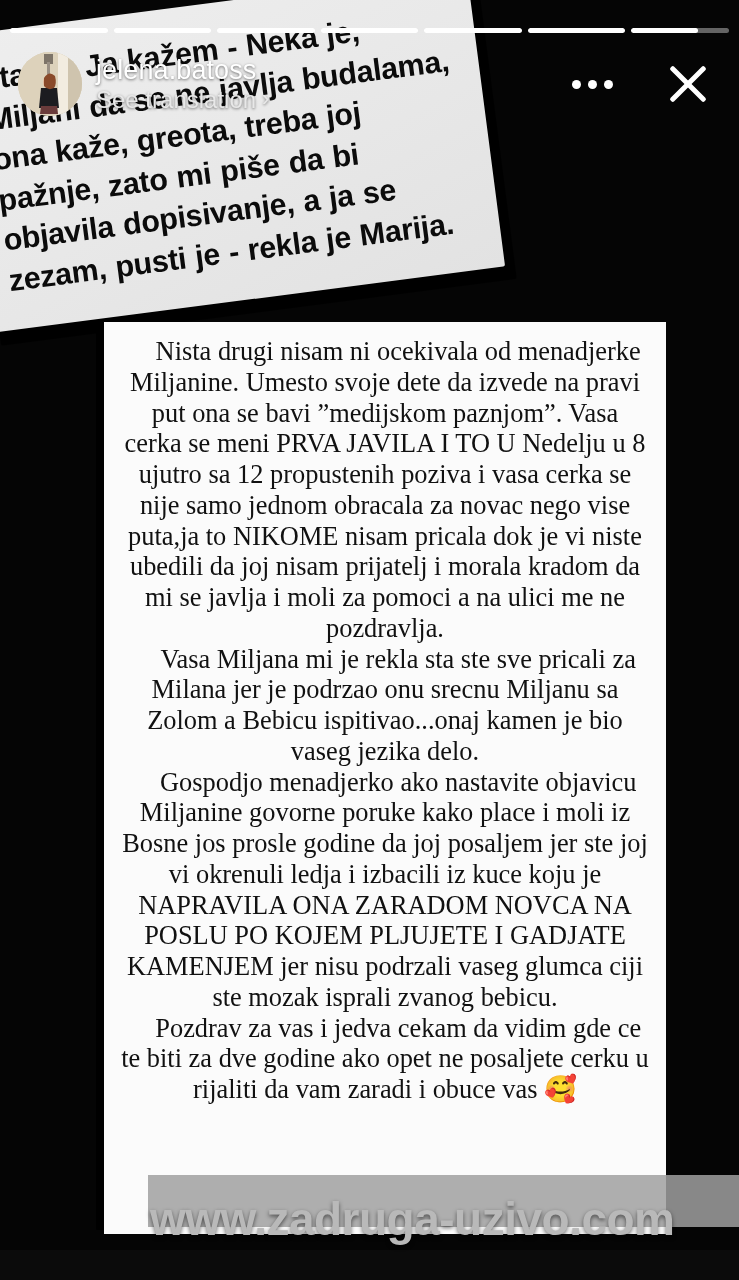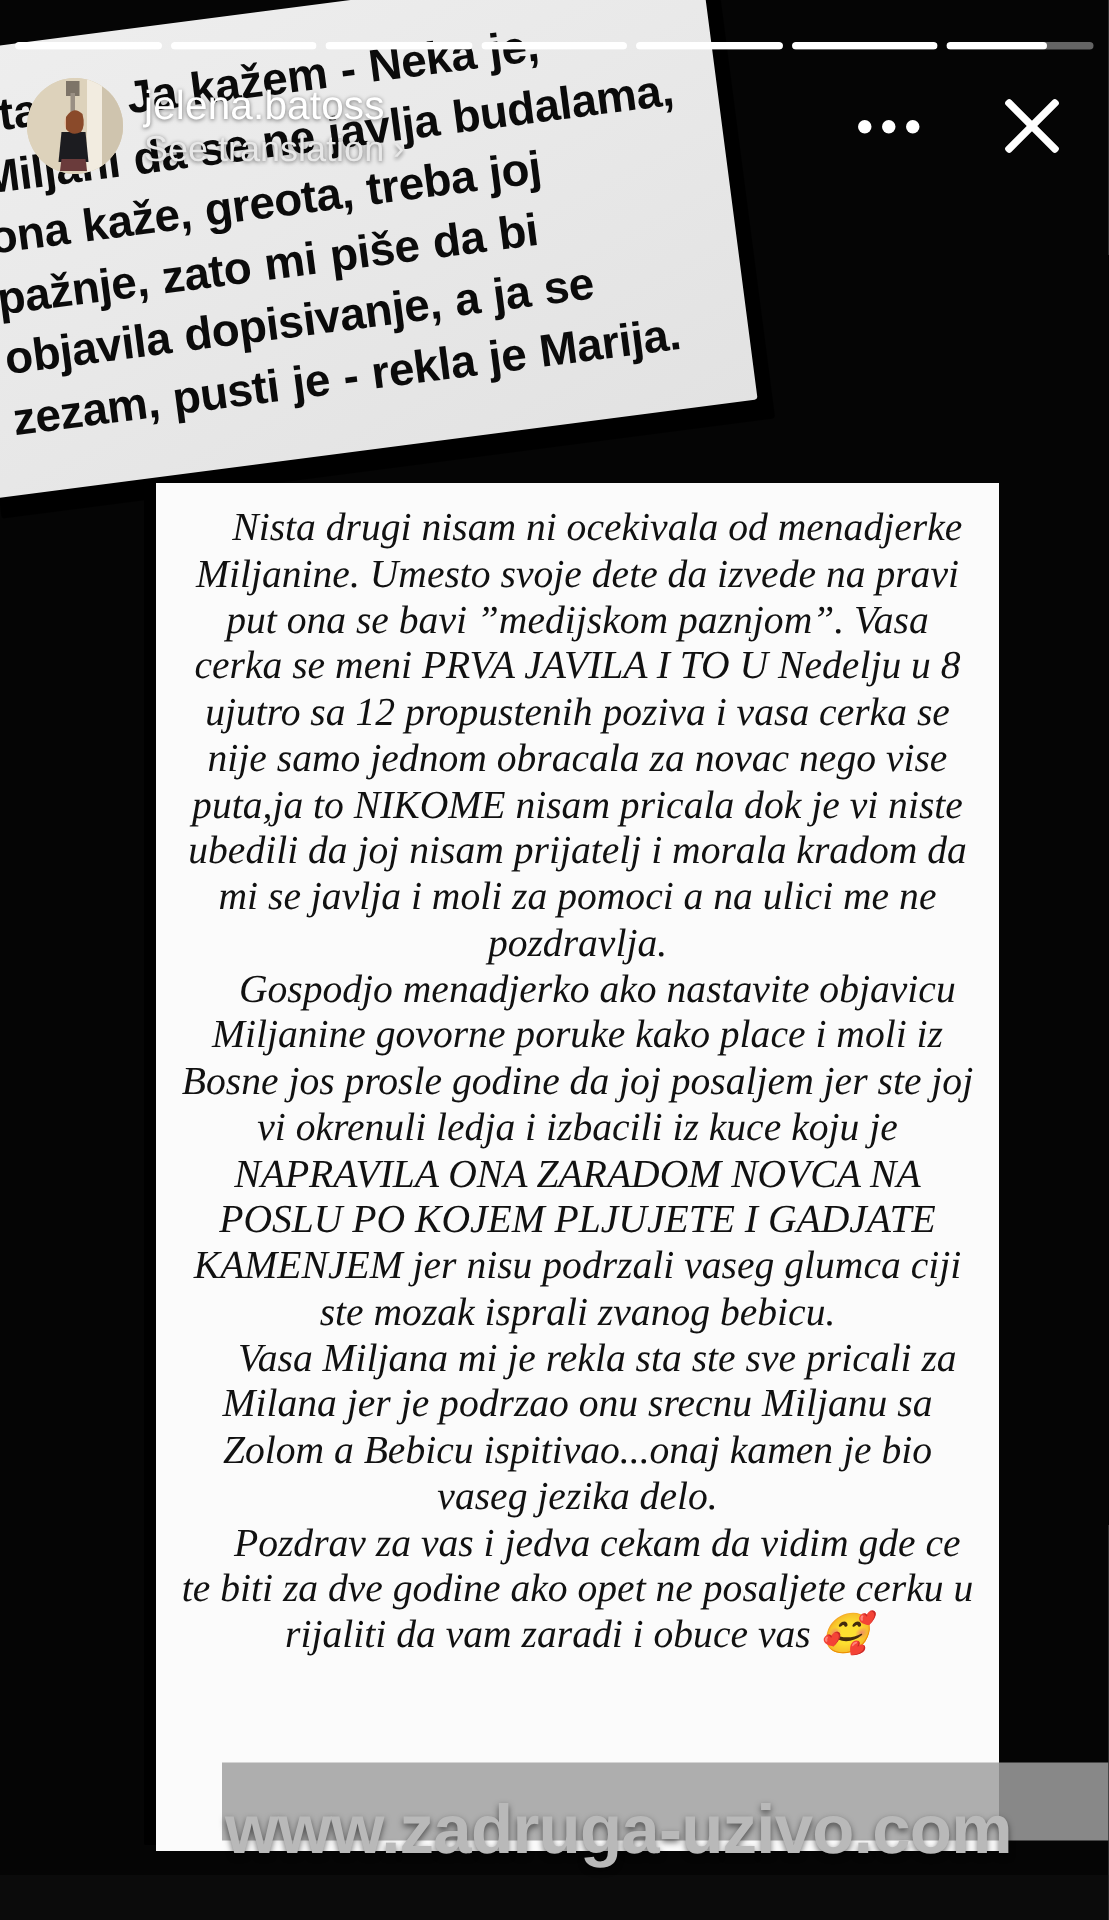--- a/index.html
+++ b/index.html
@@ -119,21 +119,21 @@
   }
   .doc-card p{
     font-family:"Liberation Serif", serif;
     color:#111;
     font-size:26.4px;
     line-height:1.165;
     text-align:center;
     text-indent:0;
   }
   .doc-card p + p{ margin-top:0; }
-  .doc-para{ display:block;font-style:italic; }
+  .doc-para{ display:block; }
 
   
   .watermark{
     position:absolute; left:150px; top:1192px;
     z-index:60; width:600px;
     color:#b9b9b9;
     font-family:"Liberation Sans", sans-serif;
     font-weight:bold; font-size:46px;
     letter-spacing:-0.5px;
     text-shadow:0 2px 4px rgba(0,0,0,.55);
@@ -211,22 +211,22 @@
         <span></span>
         <span></span>
       </div>
       <div class="close-btn"></div>
     </div>
   </div>
 
   <div class="doc-shadow"></div>
   <div class="doc-card" id="doc-card">
       <p class="doc-para"> Nista drugi nisam ni ocekivala od menadjerke Miljanine. Umesto svoje dete da izvede na pravi put ona se bavi ”medijskom paznjom”. Vasa cerka se meni PRVA JAVILA I TO U Nedelju u 8 ujutro sa 12 propustenih poziva i vasa cerka se nije samo jednom obracala za novac nego vise puta,ja to NIKOME nisam pricala dok je vi niste ubedili da joj nisam prijatelj i morala kradom da mi se javlja i moli za pomoci a na ulici me ne pozdravlja.</p>
+      <p class="doc-para"> Vasa Miljana mi je rekla sta ste sve pricali za Milana jer je podrzao onu srecnu Miljanu sa Zolom a Bebicu ispitivao...onaj kamen je bio vaseg jezika delo.</p>
       <p class="doc-para"> Gospodjo menadjerko ako nastavite objavicu Miljanine govorne poruke kako place i moli iz Bosne jos prosle godine da joj posaljem jer ste joj vi okrenuli ledja i izbacili iz kuce koju je NAPRAVILA ONA ZARADOM NOVCA NA POSLU PO KOJEM PLJUJETE I GADJATE KAMENJEM jer nisu podrzali vaseg glumca ciji ste mozak isprali zvanog bebicu.</p>
-      <p class="doc-para"> Vasa Miljana mi je rekla sta ste sve pricali za Milana jer je podrzao onu srecnu Miljanu sa Zolom a Bebicu ispitivao...onaj kamen je bio vaseg jezika delo.</p>
       <p class="doc-para"> Pozdrav za vas i jedva cekam da vidim gde ce te biti za dve godine ako opet ne posaljete cerku u rijaliti da vam zaradi i obuce vas 🥰</p>
     </div>
 
   <div class="watermark-bg"></div>
   <div class="bottom-band"></div>
   <div class="watermark">www.zadruga-uzivo.com</div>
 
 </div>
 
 </body></html>

